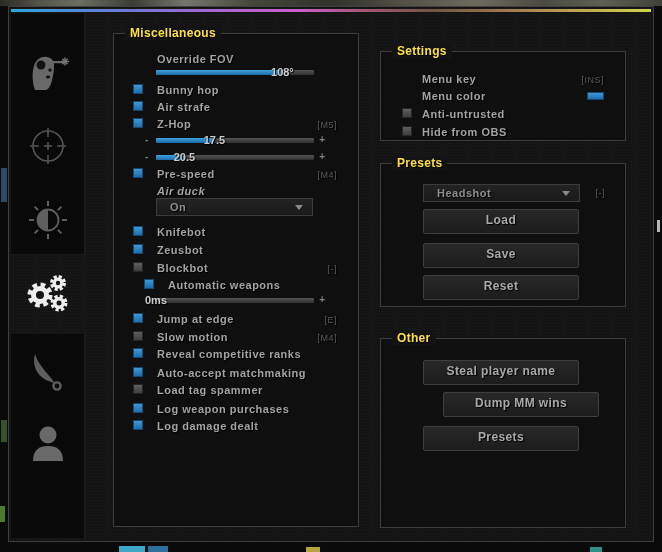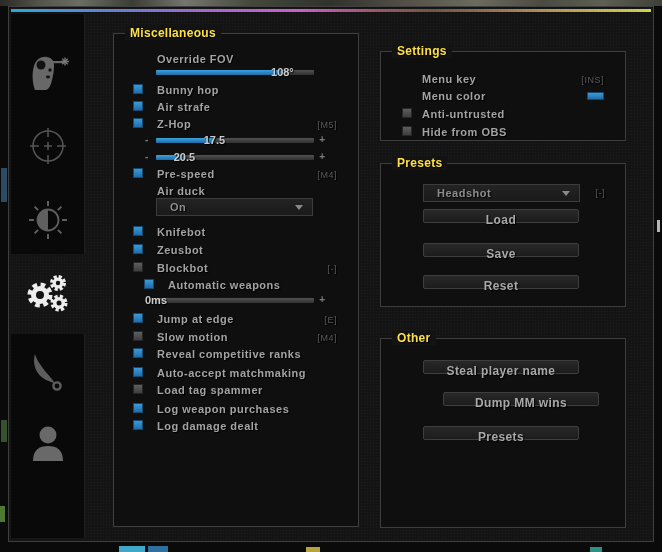--- a/index.html
+++ b/index.html
@@ -58,21 +58,21 @@
 
   
   .dd { position:absolute; left:42px; width:157px; height:18px;
         background:linear-gradient(#232323,#1a1a1a); border:1px solid #3c3c3c; cursor:pointer; }
   .dtxt { position:absolute; left:13px; top:0; line-height:16px; font-size:11px; font-weight:bold;
           color:#8d8d8d; letter-spacing:0.5px; text-shadow:1px 1px 1px #000; }
   .arrow { position:absolute; right:9px; top:6px; width:0; height:0;
            border-left:4px solid transparent; border-right:4px solid transparent; border-top:5px solid #8a8a8a; }
 
   
-  .btn { position:absolute; left:42px; width:156px; height:14px; line-height:21px;
+  .btn { position:absolute; left:42px; width:156px; height:25px; line-height:21px;
          background:linear-gradient(#282828,#1c1c1c); border:1px solid #3e3e3e; border-radius:2px;
          text-align:center; font-size:12px; font-weight:bold; color:#a8a8a8;
          letter-spacing:0.4px; text-shadow:1px 1px 1px #000; cursor:pointer; }
 </style>
 </head>
 <body>
 
 <div class="screen">
 
   <div class="bg-top"></div>
@@ -206,21 +206,21 @@
         <span class="sval" style="left: 18%;">20.5</span>
         <span class="sp">+</span>
       </div>
 
       <div class="row" style="top:131px;">
         <span class="cb on"></span>
         <span class="lbl">Pre-speed</span>
         <span class="bind">[M4]</span>
       </div>
 
-      <div class="row" style="top:148px;">
+      <div class="row" style="top:148px;font-style:italic;">
         <span class="lbl">Air duck</span>
       </div>
       <div class="dd" style="top:164px;">
         <span class="dtxt">On</span>
         <span class="arrow"></span>
       </div>
 
       <div class="row" style="top:189px;">
         <span class="cb on"></span>
         <span class="lbl">Knifebot</span>

